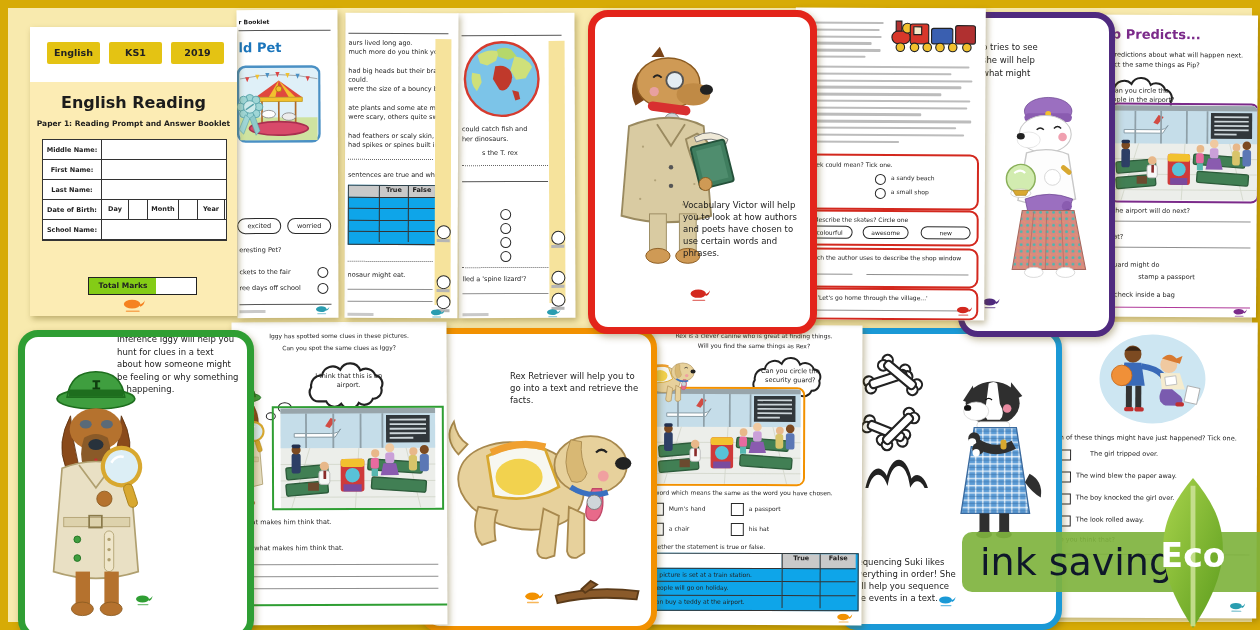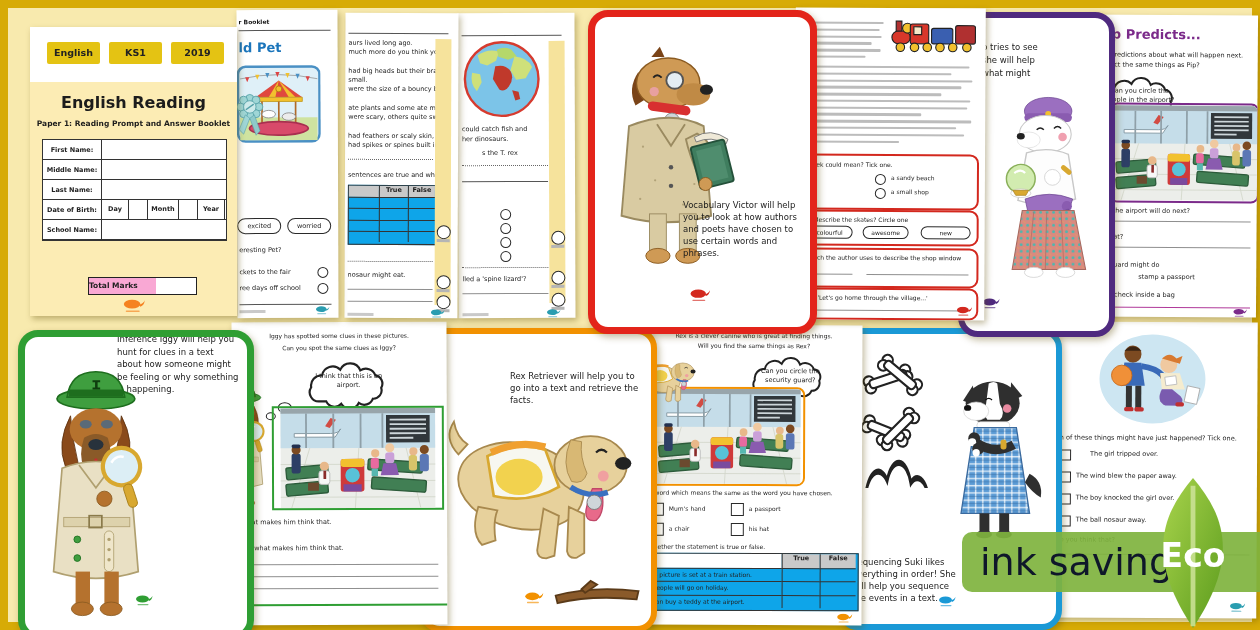--- a/index.html
+++ b/index.html
@@ -513,21 +513,21 @@
     <svg class="abs" data-name="twinkl-logo" style="left:86px;top:296px;width:18px;height:9px;color:#2a9db0;">
         <use href="#sym-twinkl"></use>
       </svg>
   </div>
 
   <div class="page" data-name="dino-poem-page" style="left:345px;top:13px;width:113px;height:305px;z-index:16;transform:rotate(.2deg);">
     <div class="hr" style="left:3px;top:20px;width:100px;"></div>
     <div class="t tiny" data-name="poem-line" style="left:3px;top:26px;">aurs lived long ago.</div>
     <div class="t tiny" data-name="poem-line" style="left:3px;top:35px;">much more do you think you</div>
     <div class="t tiny" data-name="poem-line" style="left:3px;top:54px;">had big heads but their brains</div>
-    <div class="t tiny" data-name="poem-line" style="left:3px;top:63px;">small.</div>
+    <div class="t tiny" data-name="poem-line" style="left:3px;top:63px;">could.</div>
     <div class="t tiny" data-name="poem-line" style="left:3px;top:72px;">were the size of a bouncy ball!</div>
     <div class="t tiny" data-name="poem-line" style="left:3px;top:91px;">ate plants and some ate meat.</div>
     <div class="t tiny" data-name="poem-line" style="left:3px;top:100px;">were scary, others quite sweet.</div>
     <div class="t tiny" data-name="poem-line" style="left:3px;top:119px;">had feathers or scaly skin,</div>
     <div class="t tiny" data-name="poem-line" style="left:3px;top:128px;">had spikes or spines built in.</div>
     <div class="dotted" style="left:3px;top:146px;width:85px;"></div>
     <div class="t tiny" data-name="tf-intro" style="left:3px;top:158px;">sentences are true and which</div>
     <div class="tfgrid" data-name="true-false-table" style="left:3px;top:172px;width:88px;height:58px;">
       <div style="display:grid;grid-template-columns:30px 29px 27px;grid-auto-rows:11.2px;height:100%;">
         <div class="hd" style="border-left:none;background:#c9c9c9;"></div>
@@ -590,65 +590,65 @@
 
   <div class="page" data-name="cover-page" style="left:30px;top:27px;width:207px;height:289px;z-index:18;">
     <div class="abs" data-name="cover-cream-panel" style="left:0;top:55px;width:207px;height:234px;background:#fcecb4;"></div>
     <div class="badge" data-name="badge-english" style="left:17px;top:15px;">English</div>
     <div class="badge" data-name="badge-ks1" style="left:79px;top:15px;">KS1</div>
     <div class="badge" data-name="badge-2019" style="left:141px;top:15px;">2019</div>
     <div class="t bold" data-name="cover-title" style="left:0;top:66px;width:207px;text-align:center;font-size:16px;">English Reading</div>
     <div class="t bold" data-name="cover-subtitle" style="left:0;top:92px;width:207px;text-align:center;font-size:7.5px;">Paper 1: Reading Prompt and Answer Booklet</div>
     <div class="abs" data-name="pupil-details-form" style="left:12px;top:112px;width:183px;border:1.2px solid #333;background:#fff;">
       <div style="display:flex;border-bottom:1px solid #333;height:19px;align-items:center;">
-        <div class="bold" data-name="field-label" style="width:58px;font-size:6.5px;text-align:center;">First Name:</div>
+        <div class="bold" data-name="field-label" style="width:58px;font-size:6.5px;text-align:center;">Middle Name:</div>
         <div style="flex:1;border-left:1px solid #333;height:100%;"></div>
       </div>
       <div style="display:flex;border-bottom:1px solid #333;height:19px;align-items:center;">
-        <div class="bold" data-name="field-label" style="width:58px;font-size:6.5px;text-align:center;">Middle Name:</div>
+        <div class="bold" data-name="field-label" style="width:58px;font-size:6.5px;text-align:center;">First Name:</div>
         <div style="flex:1;border-left:1px solid #333;height:100%;"></div>
       </div>
       <div style="display:flex;border-bottom:1px solid #333;height:19px;align-items:center;">
         <div class="bold" data-name="field-label" style="width:58px;font-size:6.5px;text-align:center;">Last Name:</div>
         <div style="flex:1;border-left:1px solid #333;height:100%;"></div>
       </div>
       <div style="display:flex;border-bottom:1px solid #333;height:19px;align-items:center;">
         <div class="bold" data-name="field-label" style="width:58px;font-size:6.5px;text-align:center;">Date of Birth:</div>
         <div class="bold" data-name="dob-day-label" style="width:26px;font-size:6.5px;text-align:center;border-left:1px solid #333;height:100%;line-height:19px;">Day</div>
         <div data-name="dob-day-box" style="width:18px;border-left:1px solid #333;height:100%;"></div>
         <div class="bold" data-name="dob-month-label" style="width:30px;font-size:6.5px;text-align:center;border-left:1px solid #333;height:100%;line-height:19px;">Month</div>
         <div data-name="dob-month-box" style="width:18px;border-left:1px solid #333;height:100%;"></div>
         <div class="bold" data-name="dob-year-label" style="width:26px;font-size:6.5px;text-align:center;border-left:1px solid #333;height:100%;line-height:19px;">Year</div>
         <div data-name="dob-year-box" style="flex:1;border-left:1px solid #333;height:100%;"></div>
       </div>
       <div style="display:flex;border-bottom:1px solid #333;height:19px;align-items:center;">
         <div class="bold" data-name="field-label" style="width:58px;font-size:6.5px;text-align:center;">School Name:</div>
         <div style="flex:1;border-left:1px solid #333;height:100%;"></div>
       </div>
     </div>
-    <div class="abs bold" data-name="total-marks-label" style="left:58px;top:250px;width:68px;height:16px;background:#f9a8d4;border:1.2px solid #222;font-size:7.5px;text-align:left;line-height:16px;">Total Marks</div>
+    <div class="abs bold" data-name="total-marks-label" style="left:58px;top:250px;width:68px;height:16px;background:#84cc16;border:1.2px solid #222;font-size:7.5px;text-align:center;line-height:16px;">Total Marks</div>
     <div class="abs" data-name="total-marks-box" style="left:126px;top:250px;width:40px;height:16px;background:#fff;border:1.2px solid #222;border-left:none;"></div>
     <svg class="abs" data-name="twinkl-logo" style="left:90px;top:272px;width:28px;height:14px;color:#f58220;">
         <use href="#sym-twinkl"></use>
       </svg>
   </div>
 
   <div class="page" data-name="what-happened-page" style="left:1050px;top:322px;width:207px;height:296px;z-index:4;transform:rotate(.3deg);">
     <svg class="abs" data-name="kids-helping-illustration" style="left:46px;top:10px;width:112px;height:94px;">
         <use href="#sym-kids"></use>
       </svg>
     <div class="t tiny" data-name="happened-question" style="left:6px;top:112px;width:196px;">ch of these things might have just happened? Tick one.</div>
     <div class="cb" data-name="checkbox-option" style="left:10px;top:128px;"></div>
     <div class="t tiny" data-name="happened-option" style="left:40px;top:128px;">The girl tripped over.</div>
     <div class="cb" data-name="checkbox-option" style="left:10px;top:150px;"></div>
     <div class="t tiny" data-name="happened-option" style="left:26px;top:150px;">The wind blew the paper away.</div>
     <div class="cb" data-name="checkbox-option" style="left:10px;top:172px;"></div>
     <div class="t tiny" data-name="happened-option" style="left:26px;top:172px;">The boy knocked the girl over.</div>
     <div class="cb" data-name="checkbox-option" style="left:10px;top:194px;"></div>
-    <div class="t tiny" data-name="happened-option" style="left:26px;top:194px;">The ball nosaur away.</div>
+    <div class="t tiny" data-name="happened-option" style="left:26px;top:194px;">The look rolled away.</div>
     <div class="t tiny" data-name="happened-followup" style="left:6px;top:214px;">do you think that?</div>
     <div class="wline" data-name="answer-line" style="left:6px;top:232px;width:194px;"></div>
     <svg class="abs" data-name="twinkl-logo" style="left:178px;top:280px;width:20px;height:10px;color:#2a9db0;">
         <use href="#sym-twinkl"></use>
       </svg>
   </div>
 
   <div class="card" data-name="sequencing-suki-card" style="left:838px;top:328px;width:212px;height:290px;border:6px solid #1a99d6;z-index:5;">
     <svg class="abs" data-name="bones-thought-cloud-icon" style="left:-6px;top:2px;width:118px;height:152px;">
       <use href="#sym-cloud" transform="scale(1,2.4)"></use>

